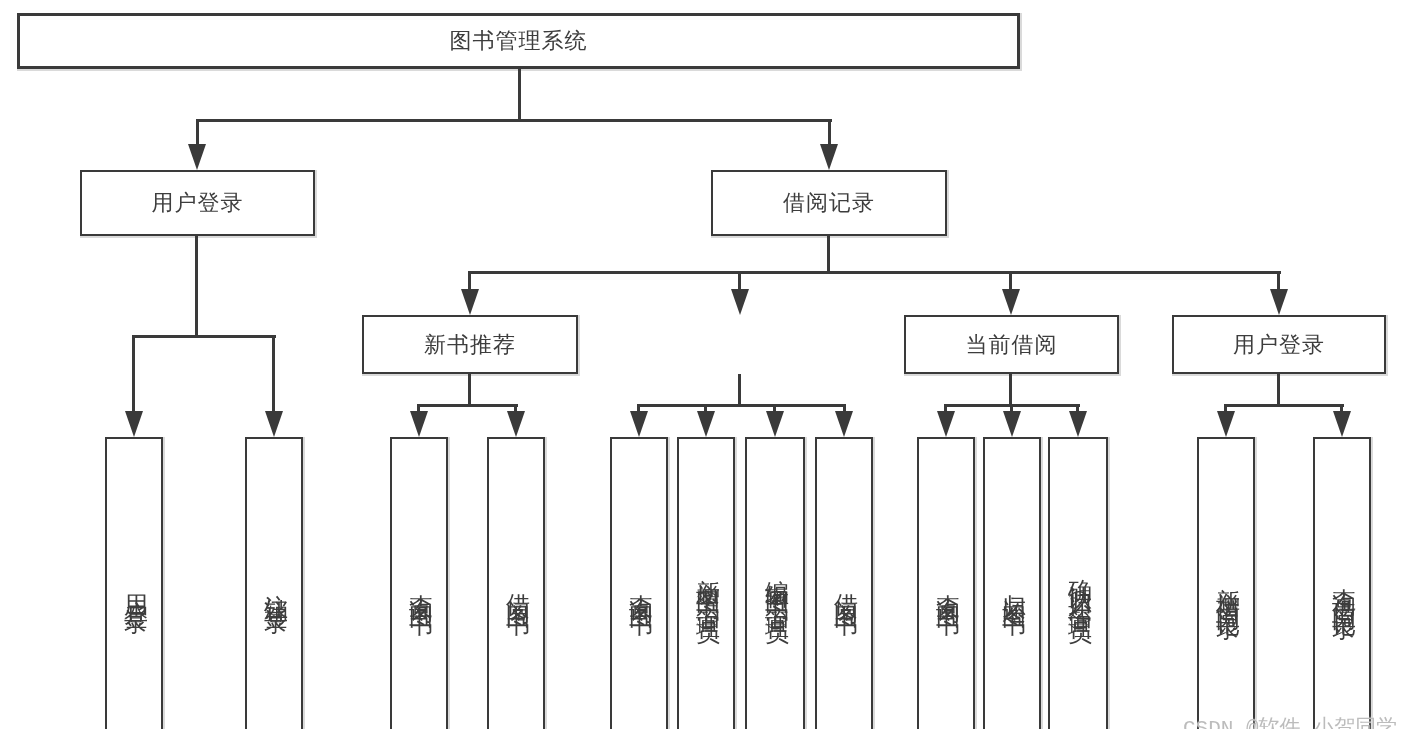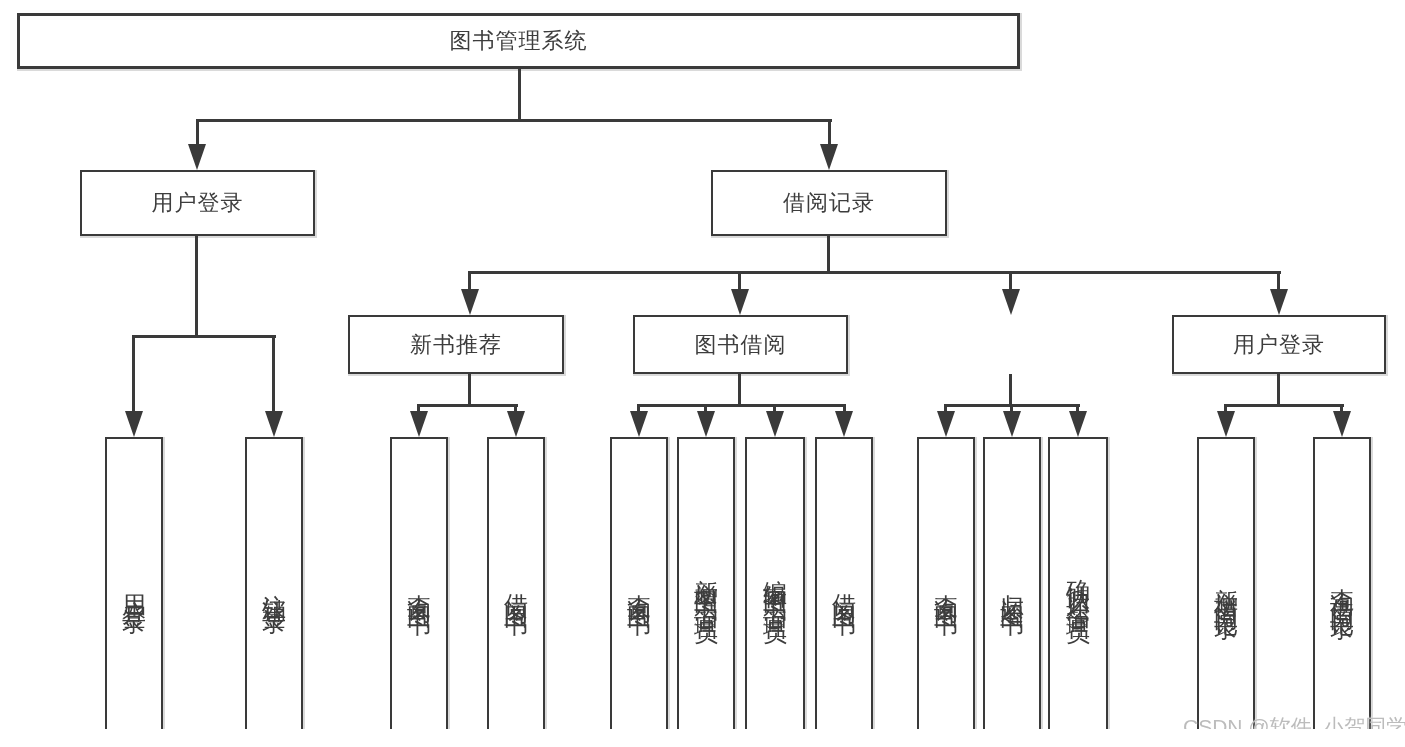--- a/index.html
+++ b/index.html
@@ -1,18 +1,18 @@
 <!DOCTYPE html>
 <html><head>
 <meta charset="utf-8">
 <style>
   html,body{margin:0;padding:0;background:#fff;}
   #stage{
     position:relative;width:1405px;height:729px;background:var(--bg,#fff);
-    font-family:Liberation Sans, sans-serif;overflow:hidden;
+    font-family:Liberation Mono, monospace;overflow:hidden;
     color:var(--text,#3d3d3d);
   }
   .box{
     position:absolute;box-sizing:border-box;background:#fff;
     border:2px solid var(--line,#3a3a3a);
     box-shadow:1px 1px 0 1px rgba(150,150,150,.35);
     display:flex;align-items:center;justify-content:center;
     font-size:22px;letter-spacing:1px;
   }
   .box.root{border-width:3px;}
@@ -62,22 +62,22 @@
   <div class="hl" style="left:468px;top:271px;width:813px;"></div>
   <div class="vl" style="left:468px;top:271px;height:20px;"></div>
   <div class="ar" style="left:461px;top:289px;"></div>
   <div class="vl" style="left:738px;top:271px;height:20px;"></div>
   <div class="ar" style="left:731px;top:289px;"></div>
   <div class="vl" style="left:1009px;top:271px;height:20px;"></div>
   <div class="ar" style="left:1002px;top:289px;"></div>
   <div class="vl" style="left:1277px;top:271px;height:20px;"></div>
   <div class="ar" style="left:1270px;top:289px;"></div>
 
-  <div class="box" style="left:348px;top:315px;width:216px;height:59px;">新书推荐</div>
-  <div class="box" style="left:633px;top:315px;width:215px;height:59px;">图书借阅</div>
+  <div class="box" style="left:362px;top:315px;width:216px;height:59px;">新书推荐</div>
+  <div class="box" style="left:904px;top:315px;width:215px;height:59px;">当前借阅</div>
   <div class="box" style="left:1172px;top:315px;width:214px;height:59px;">用户登录</div>
 
   <div class="vl" style="left:468px;top:374px;height:33px;"></div>
   <div class="hl" style="left:417px;top:404px;width:101px;"></div>
   <div class="vl" style="left:417px;top:404px;height:10px;"></div>
   <div class="ar" style="left:410px;top:411px;"></div>
   <div class="vl" style="left:514px;top:404px;height:10px;"></div>
   <div class="ar" style="left:507px;top:411px;"></div>
 
   <div class="vl" style="left:738px;top:374px;height:33px;"></div>

